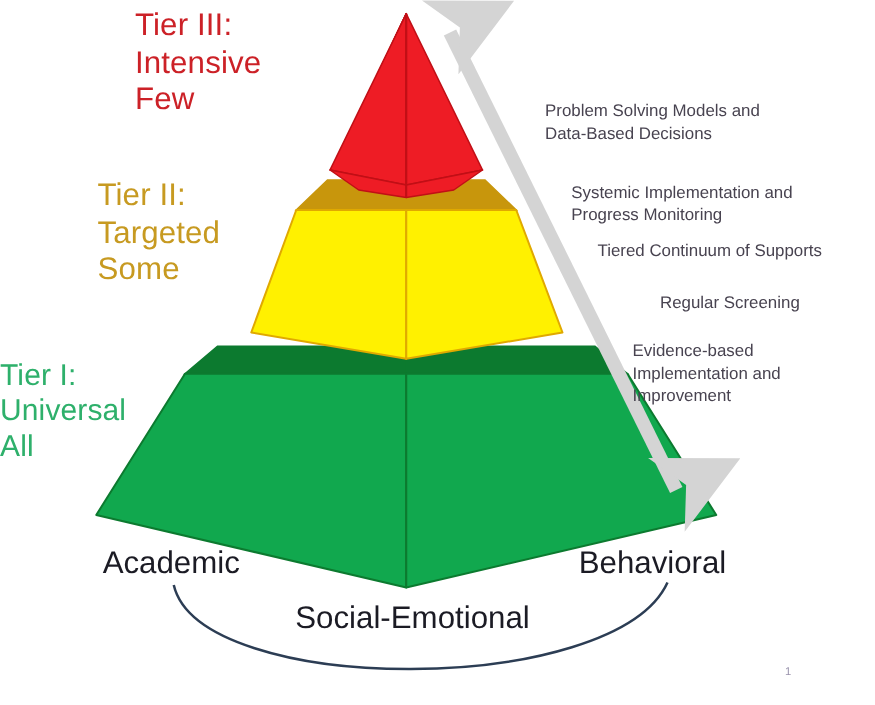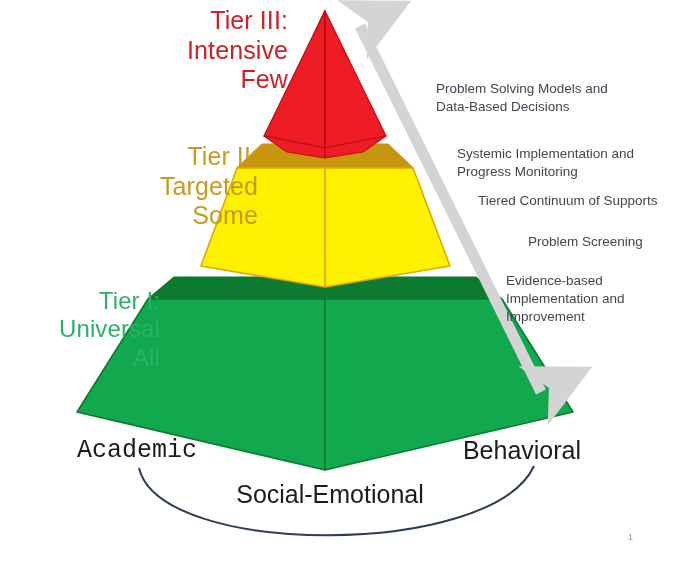--- a/index.html
+++ b/index.html
@@ -27,21 +27,21 @@
     width: 700px;
     height: 564px;
   }
   .txt {
     position: absolute;
     white-space: pre;
     line-height: 1.18;
   }
   
   .tier-label {
-    text-align: right;
+    text-align: left;
     font-weight: 400;
     letter-spacing: 0.1px;
   }
   #tier3-label {
     left: 108px; top: 6px; width: 180px;
     font-size: 25px;
     color: #cc2127;
   }
   #tier2-label {
     left: 78px; top: 142px; width: 180px;
@@ -66,21 +66,21 @@
   #comp-3 { left: 398px; top: 192px; width: 302px; text-align: left; padding-left: 80px; box-sizing: border-box;}
   #comp-4 { left: 398px; top: 233px; width: 276px; text-align: left; padding-left: 130px; box-sizing: border-box;}
   #comp-5 { left: 398px; top: 272px; width: 260px; text-align: left; padding-left: 108px; box-sizing: border-box;}
   #comp-6 { left: 398px; top: 350px; width: 270px; text-align: left; padding-left: 146px; box-sizing: border-box;}
 
   
   .domain-label {
     color: #1b1b24;
     font-size: 25px;
   }
-  #domain-academic   { left: 52px;  top: 436px; width: 170px; text-align: center; font-family: Liberation Mono, monospace; }
+  #domain-academic   { left: 52px;  top: 436px; width: 170px; text-align: center; }
   #domain-behavioral { left: 432px; top: 436px; width: 180px; text-align: center; }
   #domain-social     { left: 205px; top: 480px; width: 250px; text-align: center; }
 
   #page-number {
     left: 628px; top: 532px;
     font-size: 9px;
     color: #9a93ad;
   }
 </style>
 </head>
@@ -143,21 +143,21 @@
 Some</div>
   <div class="txt tier-label" id="tier1-label">Tier I:
 Universal
 All</div>
 
   <div class="txt component" id="comp-1">Problem Solving Models and
 Data-Based Decisions</div>
   <div class="txt component" id="comp-2">Systemic Implementation and
 Progress Monitoring</div>
   <div class="txt component" id="comp-3">Tiered Continuum of Supports</div>
-  <div class="txt component" id="comp-4">Problem Screening</div>
+  <div class="txt component" id="comp-4">Regular Screening</div>
   <div class="txt component" id="comp-5">Evidence-based
 Implementation and
 Improvement</div>
 
   <div class="txt domain-label" id="domain-academic">Academic</div>
   <div class="txt domain-label" id="domain-behavioral">Behavioral</div>
   <div class="txt domain-label" id="domain-social">Social-Emotional</div>
 
   <div class="txt" id="page-number">1</div>
 

